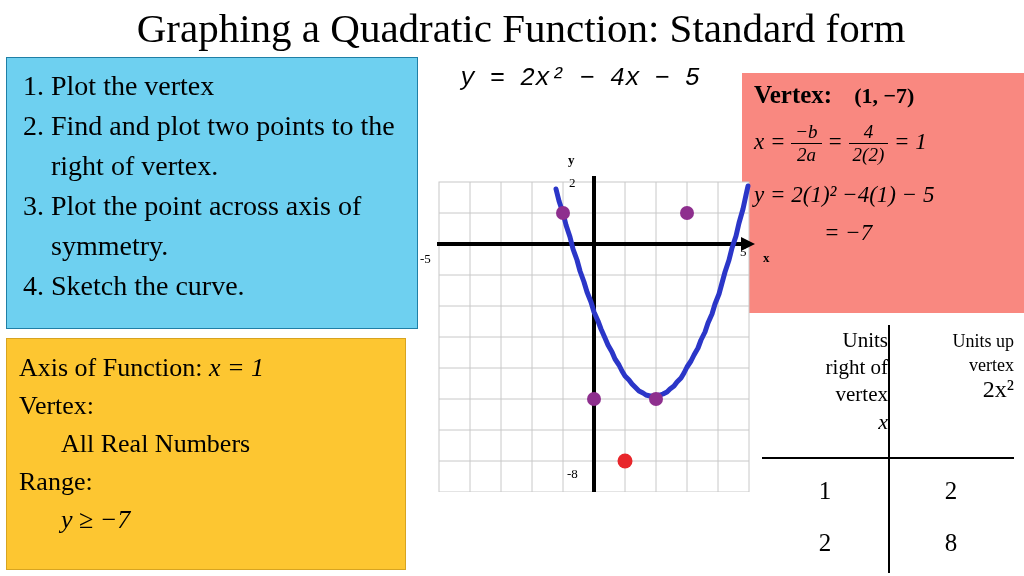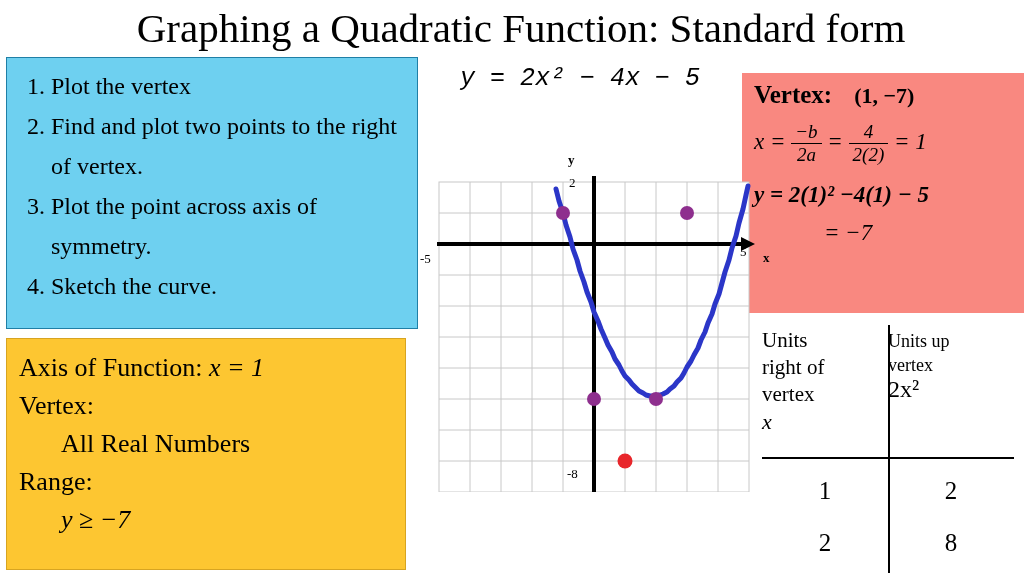--- a/index.html
+++ b/index.html
@@ -49,21 +49,21 @@
     width: 412px;
     height: 272px;
     background: #6ed0f0;
     border: 1px solid #1f7fa6;
     box-sizing: border-box;
     padding: 8px 10px 0 10px;
   }
   #steps-list {
     margin: 0;
     padding: 0 0 0 34px;
-    font-size: 24px;
+    font-size: 28px;
     line-height: 40px;
   }
   #steps-list li {
     margin: 0;
     padding: 0;
   }
 
   
   #axis-box {
     position: absolute;
@@ -123,21 +123,20 @@
     margin-top: 12px;
     font-size: 23px;
     font-style: italic;
     white-space: nowrap;
   }
   #vertex-y {
     margin-top: 16px;
     font-size: 23px;
     font-style: italic;
     white-space: nowrap;
-    font-weight: bold;
   }
   #vertex-result {
     margin-top: 12px;
     padding-left: 70px;
     font-size: 23px;
     font-style: italic;
   }
 
   
   #value-table {
@@ -147,21 +146,21 @@
     width: 252px;
     height: 248px;
   }
   #value-table .thead {
     display: flex;
     height: 125px;
   }
   #value-table .th-left,
   #value-table .th-right {
     flex: 1 1 50%;
-    text-align: left;
+    text-align: right;
     font-size: 21px;
     line-height: 27px;
     padding-top: 2px;
   }
   #value-table .th-right {
     font-size: 18px;
     line-height: 24px;
     padding-top: 4px;
   }
   #value-table .th-left .var {

